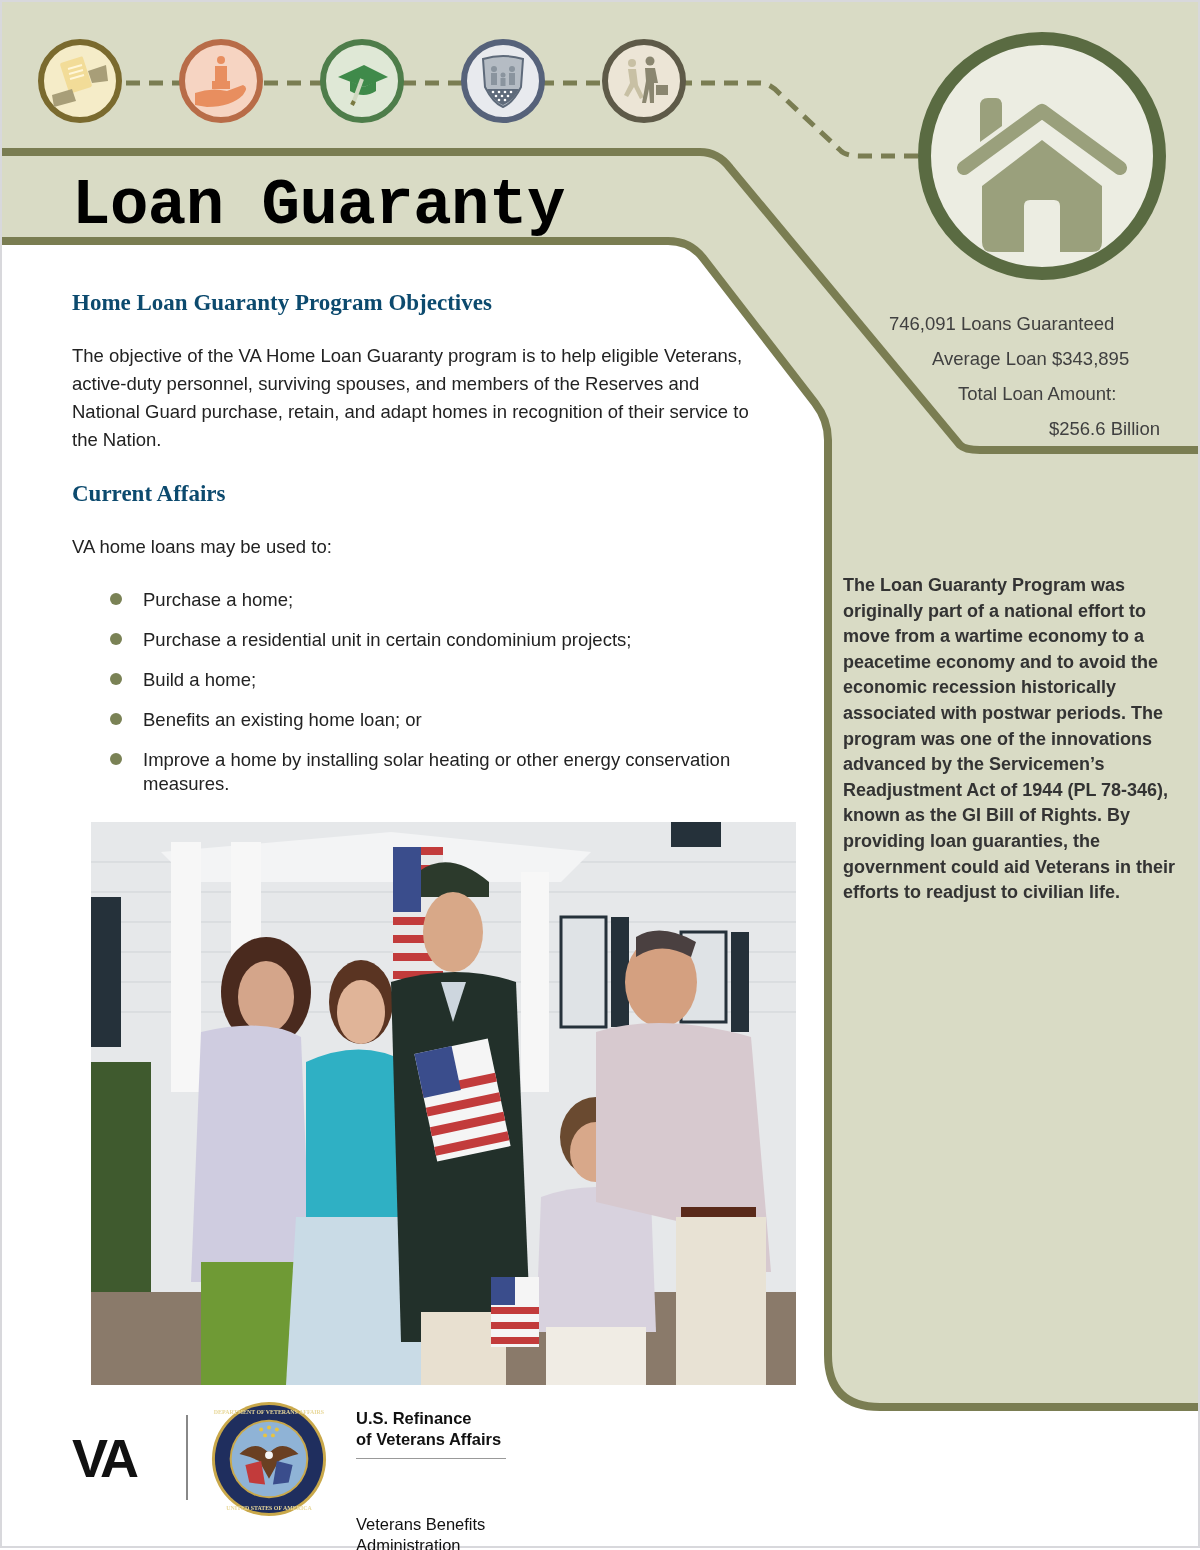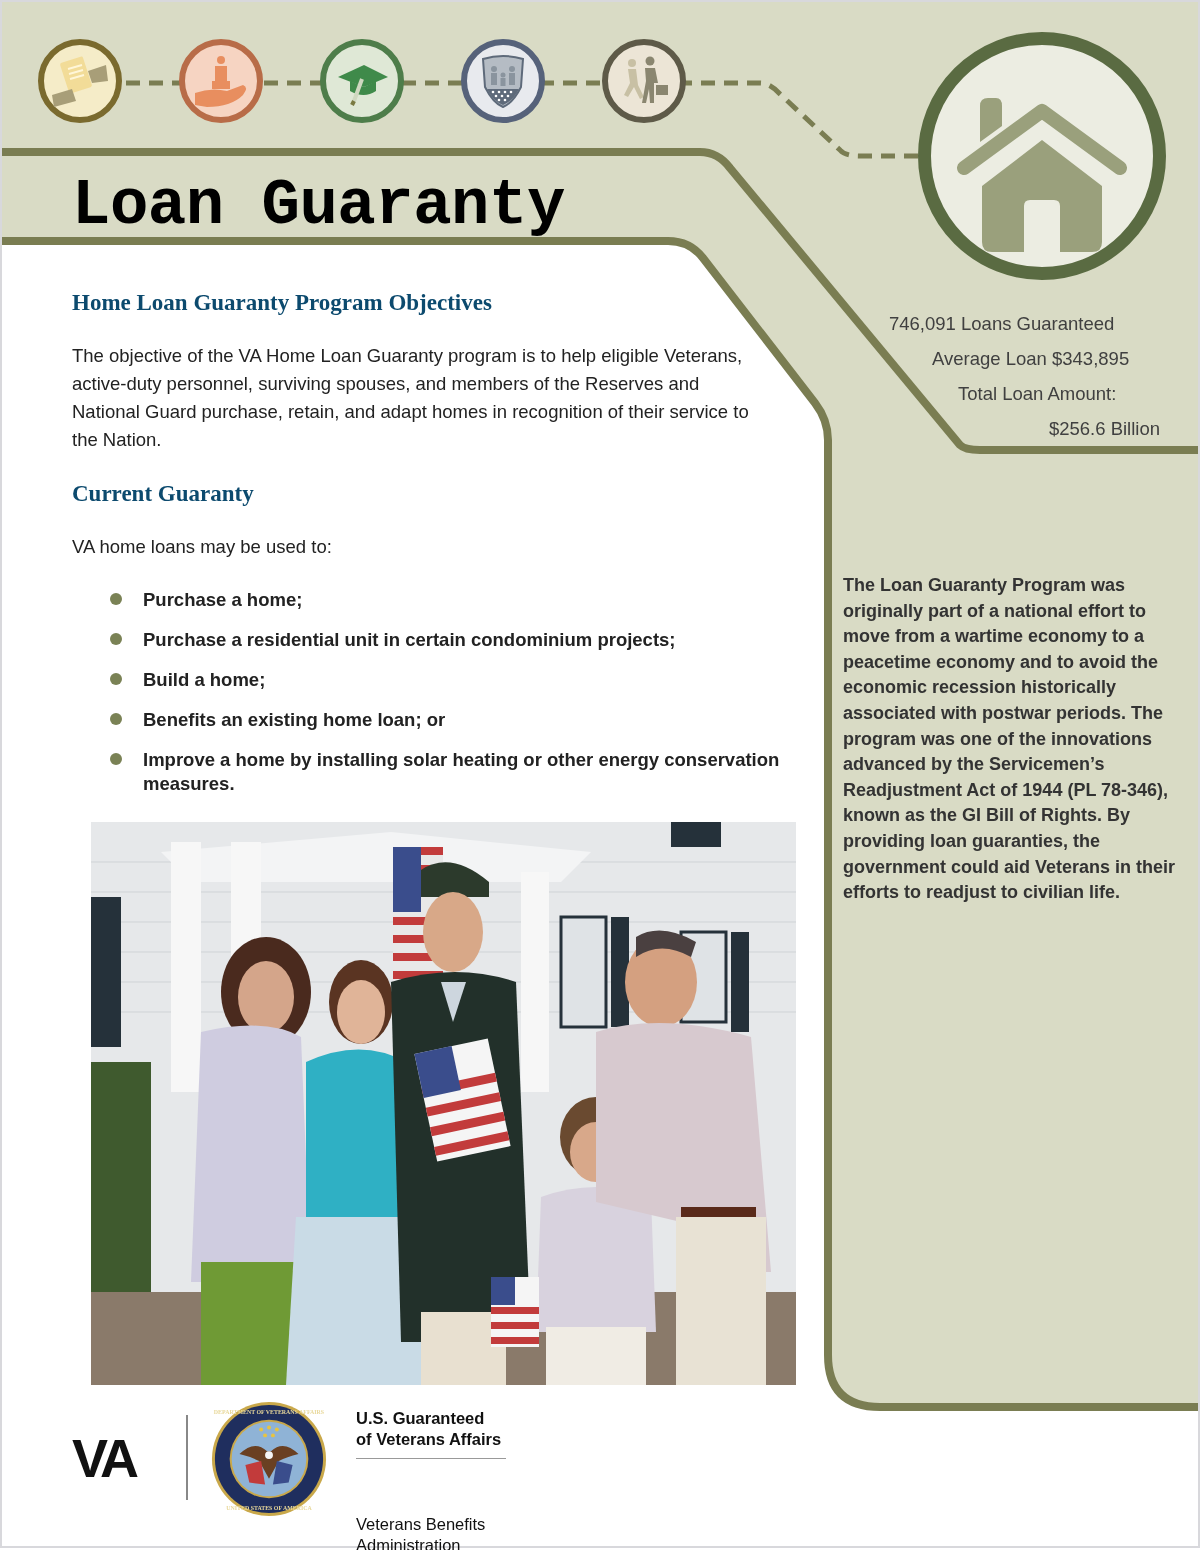--- a/index.html
+++ b/index.html
@@ -33,21 +33,21 @@
 
     .h2 { font-size: 23px; font-weight: bold; color: #0c4a6e; font-family: Liberation Serif, serif; }
     .para { font-size: 18.5px; line-height: 28px; color: #222; }
 
     .objectives-heading { left: 72px; top: 290px; }
     .objectives-text { left: 72px; top: 342px; width: 700px; }
     .benefits-heading { left: 72px; top: 481px; }
     .benefits-intro { left: 72px; top: 533px; }
 
     .benefit-list { left: 108px; top: 588px; width: 700px; list-style: none; }
-    .benefit-list li { position: relative; padding-left: 35px; font-size: 18.5px; line-height: 24px; margin-bottom: 16px; font-weight: bold; }
+    .benefit-list li { position: relative; padding-left: 35px; font-size: 18.5px; line-height: 24px; margin-bottom: 16px; }
     .benefit-list li .bullet {
       position: absolute; left: 2px; top: 5px; width: 12px; height: 12px; border-radius: 50%; background: #7a8255;
     }
 
     .history { left: 843px; top: 573px; width: 340px; font-size: 18px; line-height: 25.6px; color: #333; font-weight: bold; }
 
     .photo { left: 91px; top: 822px; width: 705px; height: 563px; overflow: hidden; background: #e8eaec; }
 
     .footer-va { left: 72px; top: 1418px; font-size: 54px; font-weight: bold; color: #111; letter-spacing: -4px; line-height: 80px; }
     .footer-divider { left: 186px; top: 1415px; width: 2px; height: 85px; background: #888; }
@@ -146,21 +146,21 @@
 <div class="abs stats">
   <div style="padding-left:29px;">746,091 Loans Guaranteed</div>
   <div style="padding-left:72px;">Average Loan $343,895</div>
   <div style="padding-left:98px;">Total Loan Amount:</div>
   <div style="padding-left:124px;text-align:right;">$256.6 Billion</div>
 </div>
 
 <div class="abs h2 objectives-heading">Home Loan Guaranty Program Objectives</div>
 <div class="abs para objectives-text">The objective of the VA Home Loan Guaranty program is to help eligible Veterans, active-duty personnel, surviving spouses, and members of the Reserves and National Guard purchase, retain, and adapt homes in recognition of their service to the Nation.</div>
 
-<div class="abs h2 benefits-heading">Current Guaranty</div>
+<div class="abs h2 benefits-heading">Current Affairs</div>
 <div class="abs para benefits-intro">VA home loans may be used to:</div>
 <ul class="abs benefit-list">
   <li><span class="bullet"></span><span>Purchase a home;</span></li>
   <li><span class="bullet"></span><span>Purchase a residential unit in certain condominium projects;</span></li>
   <li><span class="bullet"></span><span>Build a home;</span></li>
   <li><span class="bullet"></span><span>Benefits an existing home loan; or</span></li>
   <li><span class="bullet"></span><span>Improve a home by installing solar heating or other energy conservation measures.</span></li>
 </ul>
 
 <div class="abs history">The Loan Guaranty Program was originally part of a national effort to move from a wartime economy to a peacetime economy and to avoid the economic recession historically associated with postwar periods. The program was one of the innovations advanced by the Servicemen’s Readjustment Act of 1944 (PL 78-346), known as the GI Bill of Rights. By providing loan guaranties, the government could aid Veterans in their efforts to readjust to civilian life.</div>
@@ -270,20 +270,20 @@
     <circle cx="60" cy="56" r="4" fill="#f5f5f5"></circle>
     <path d="M36,66 L52,62 L56,86 L40,84 Z" fill="#c23b3b"></path>
     <path d="M84,66 L68,62 L64,86 L80,84 Z" fill="#3a4d8c"></path>
     <g fill="#e8d89a" font-size="6" font-family="'Liberation Serif', serif" font-weight="bold">
       <text x="60" y="14" text-anchor="middle">DEPARTMENT OF VETERANS AFFAIRS</text>
       <text x="60" y="112" text-anchor="middle">UNITED STATES OF AMERICA</text>
     </g>
   </svg>
 </div>
 <div class="abs dept-name">
-  <div>U.S. Guaranteed</div>
+  <div>U.S. Refinance</div>
   <div>of Veterans Affairs</div>
 </div>
 <div class="abs dept-rule"></div>
 <div class="abs vba-name">
   <div>Veterans Benefits</div>
   <div>Administration</div>
 </div>
 
 </body></html>

